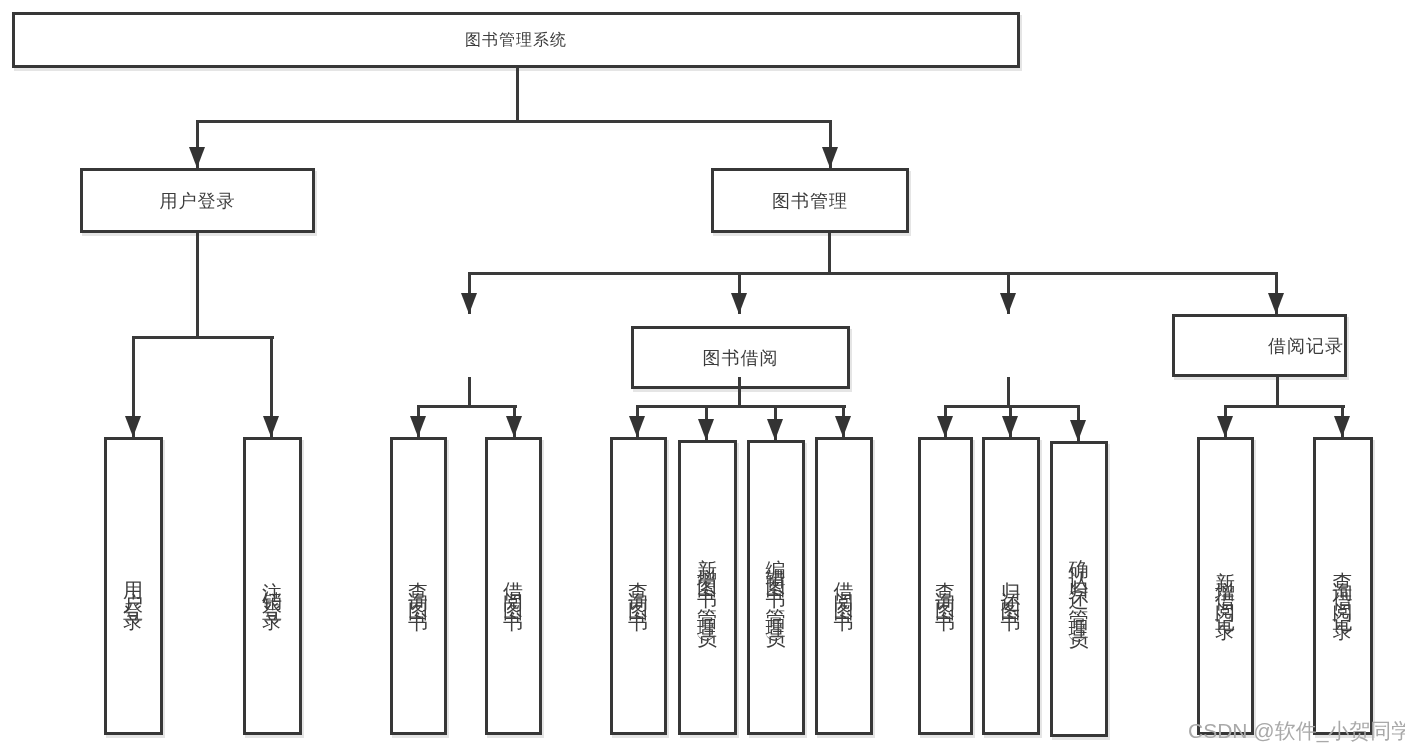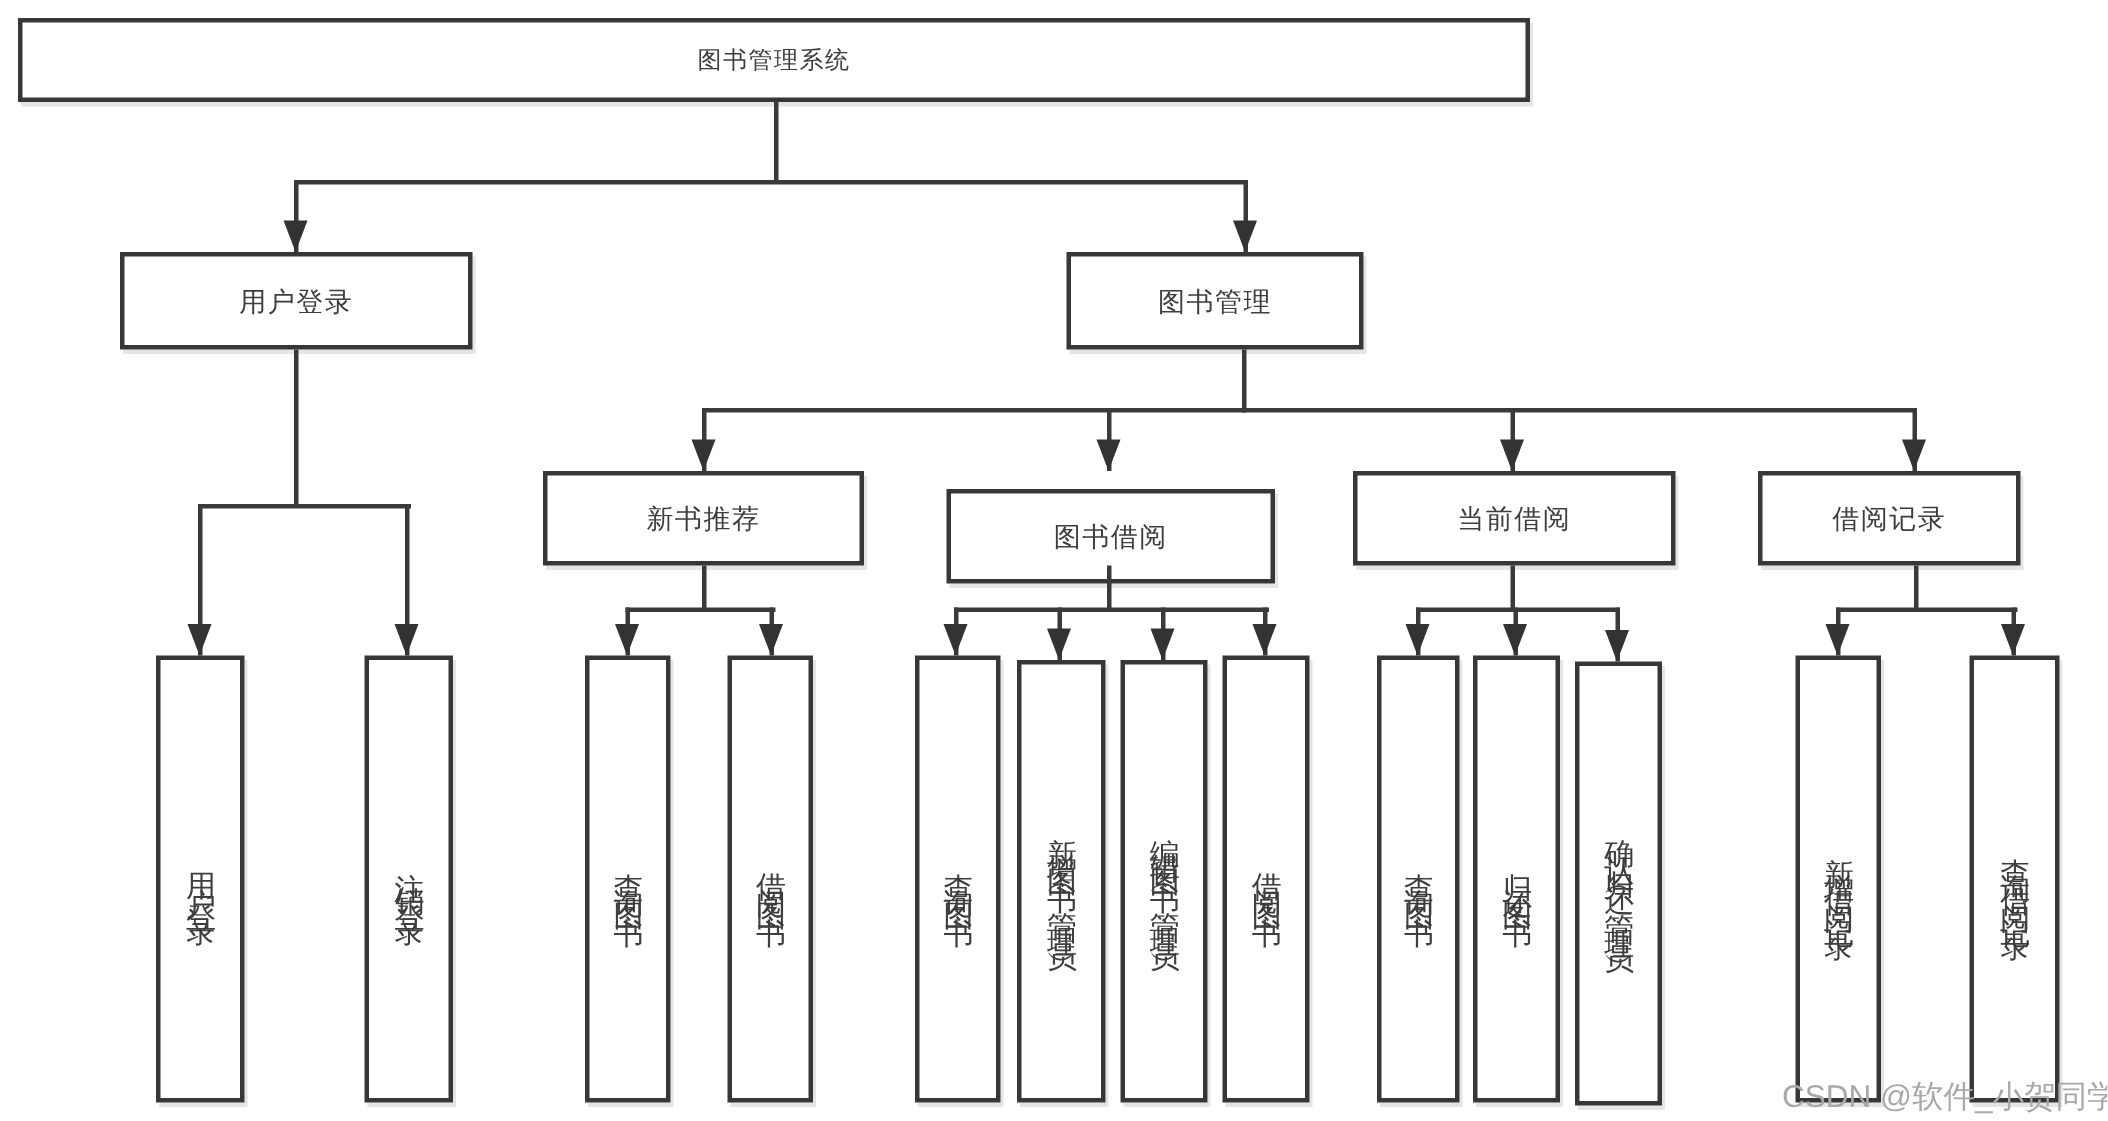--- a/index.html
+++ b/index.html
@@ -40,33 +40,27 @@
   </div>
 
   <div class="box" style="left:80px;top:168px;width:235px;height:65px;">
     <span class="hlabel">用户登录</span>
   </div>
 
   <div class="box" style="left:711px;top:168px;width:198px;height:65px;">
     <span class="hlabel">图书管理</span>
   </div>
 
-  <div class="box" style="left:362px;top:314px;width:214px;height:63px;">
-    <span class="hlabel">新书推荐</span>
-  </div>
 
   <div class="box" style="left:631px;top:326px;width:219px;height:63px;">
     <span class="hlabel">图书借阅</span>
   </div>
 
-  <div class="box" style="left:902px;top:314px;width:215px;height:63px;">
-    <span class="hlabel">当前借阅</span>
-  </div>
 
-  <div class="box" style="left:1172px;top:314px;width:175px;height:63px;">
+  <div class="box" style="left:1172px;top:314px;width:175px;height:63px;justify-content:flex-end;">
     <span class="hlabel">借阅记录</span>
   </div>
 
   <div class="box" style="left:104px;top:437px;width:59px;height:298px;">
     <span class="vlabel">用户登录</span>
   </div>
 
   <div class="box" style="left:243px;top:437px;width:59px;height:298px;">
     <span class="vlabel">注销登录</span>
   </div>

